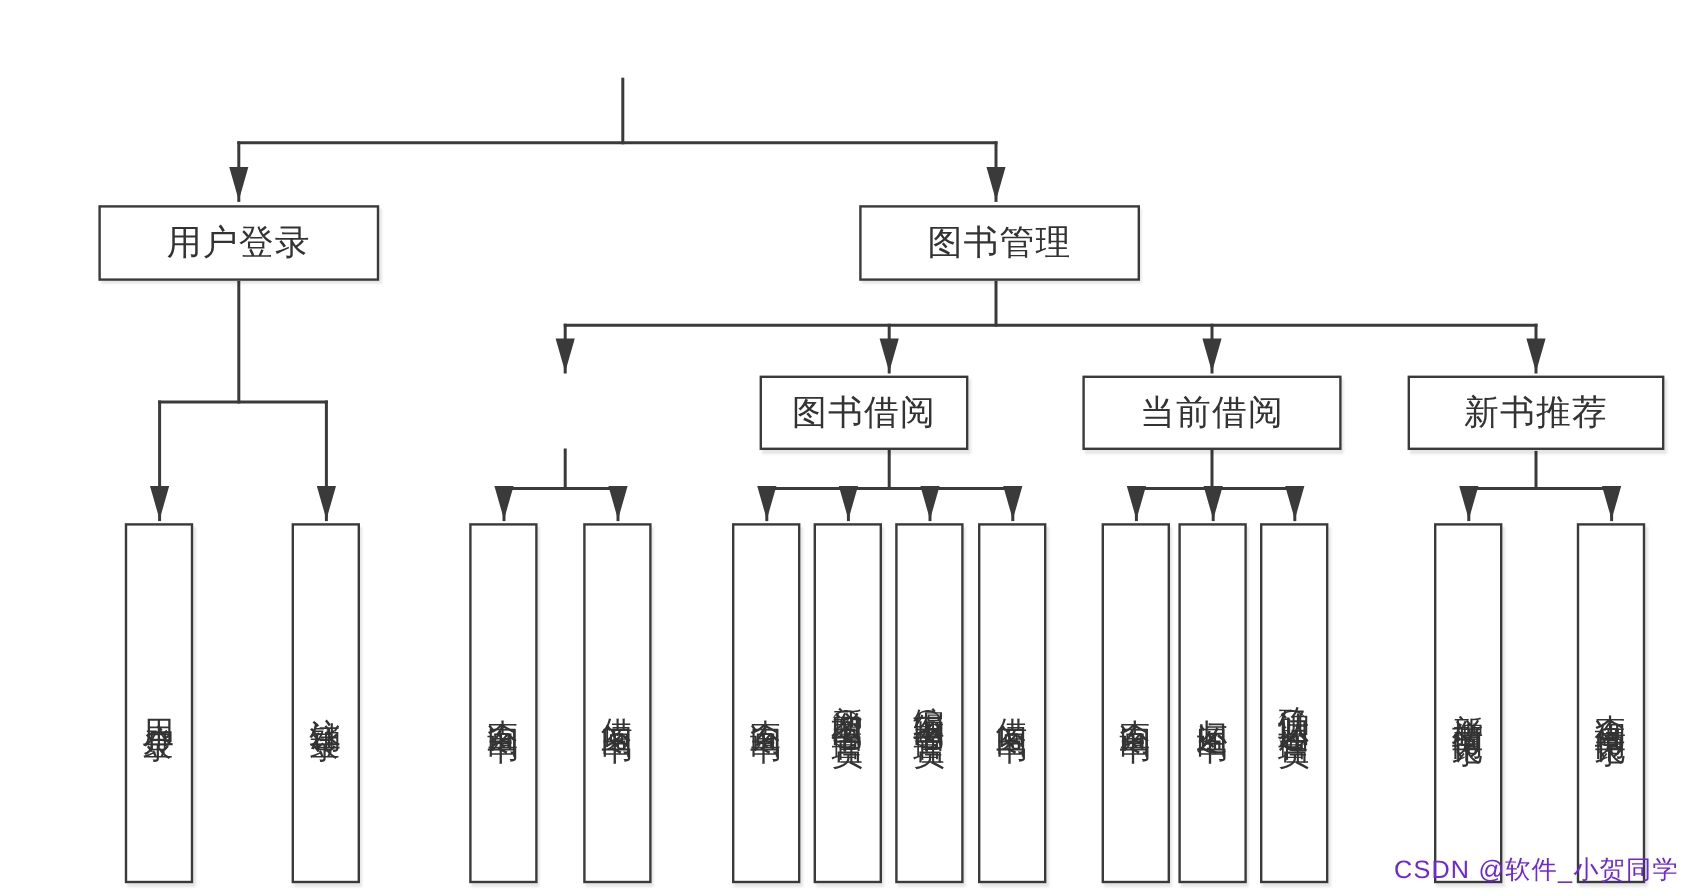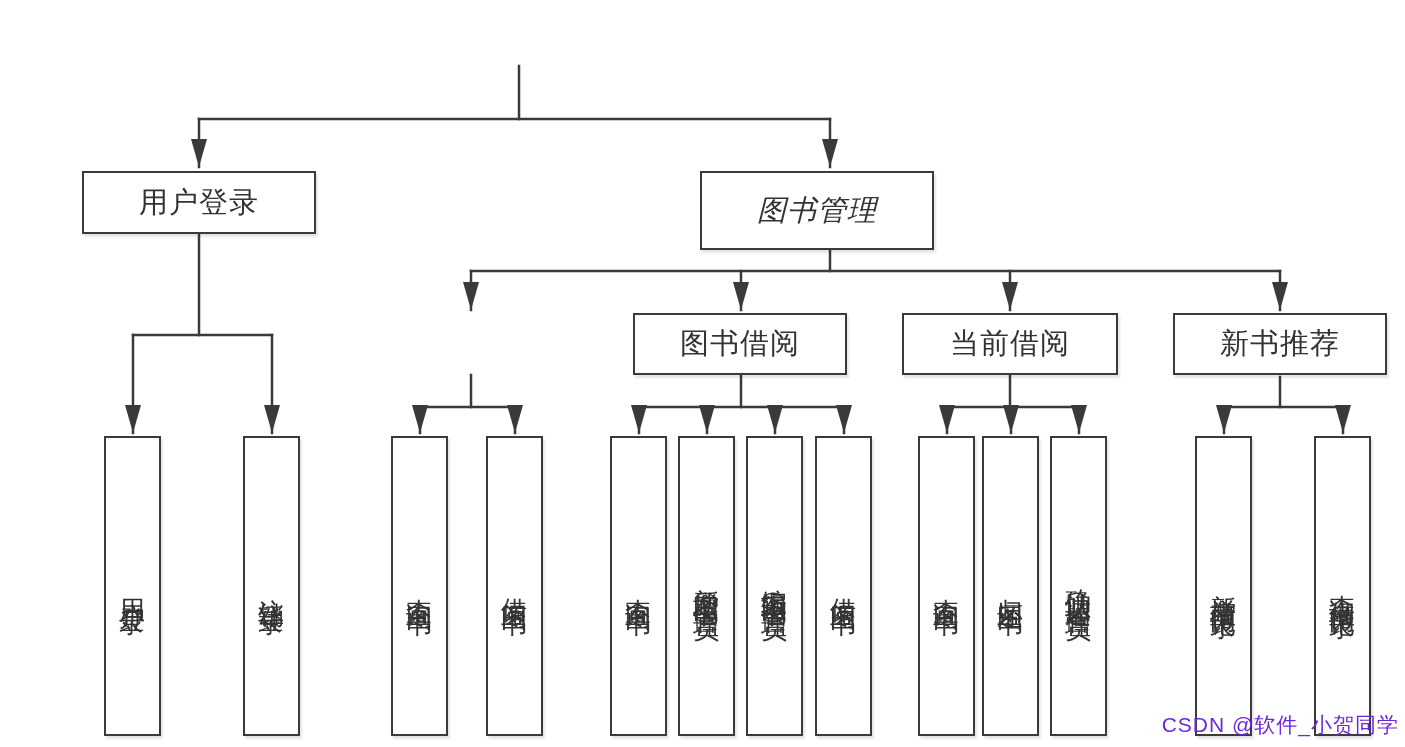--- a/index.html
+++ b/index.html
@@ -108,23 +108,23 @@
       <line x1="947" y1="407" x2="947" y2="433" marker-end="url(#arrow)"></line>
       <line x1="1011" y1="407" x2="1011" y2="433" marker-end="url(#arrow)"></line>
       <line x1="1079" y1="407" x2="1079" y2="433" marker-end="url(#arrow)"></line>
       <line x1="1224" y1="407" x2="1224" y2="433" marker-end="url(#arrow)"></line>
       <line x1="1343" y1="407" x2="1343" y2="433" marker-end="url(#arrow)"></line>
     </g>
   </svg>
 
 
   <div class="node hnode" style="left:82px; top:171px; width:234px; height:63px;">用户登录</div>
-  <div class="node hnode" style="left:700px; top:171px; width:234px; height:79px;font-style:italic;">图书管理</div>
+  <div class="node hnode" style="left:716px; top:171px; width:234px; height:63px;">图书管理</div>
 
-  <div class="node hnode" style="left:633px; top:313px; width:214px; height:62px;">图书借阅</div>
+  <div class="node hnode" style="left:633px; top:313px; width:174px; height:62px;">图书借阅</div>
   <div class="node hnode" style="left:902px; top:313px; width:216px; height:62px;">当前借阅</div>
   <div class="node hnode" style="left:1173px; top:313px; width:214px; height:62px;">新书推荐</div>
 
   <div class="node vnode" style="left:104px;">用户登录</div>
   <div class="node vnode" style="left:243px;">注销登录</div>
 
   <div class="node vnode" style="left:391px;">查询图书</div>
   <div class="node vnode" style="left:486px;">借阅图书</div>
 
   <div class="node vnode" style="left:610px;">查询图书</div>

